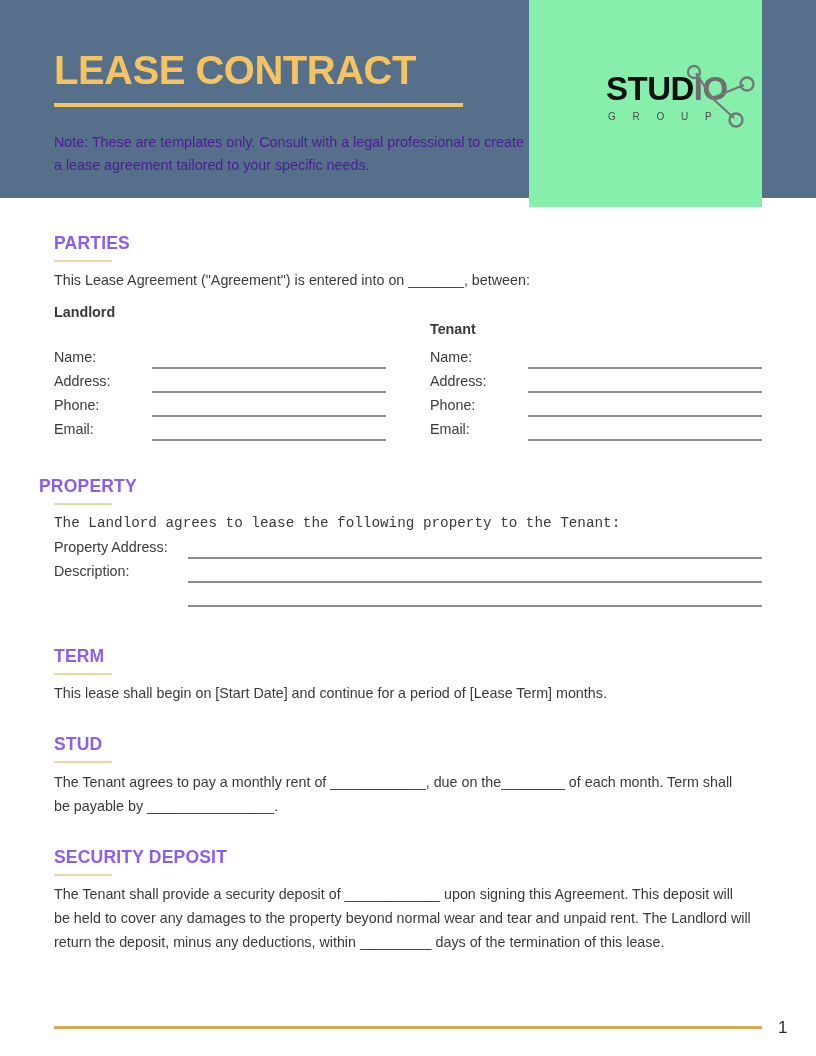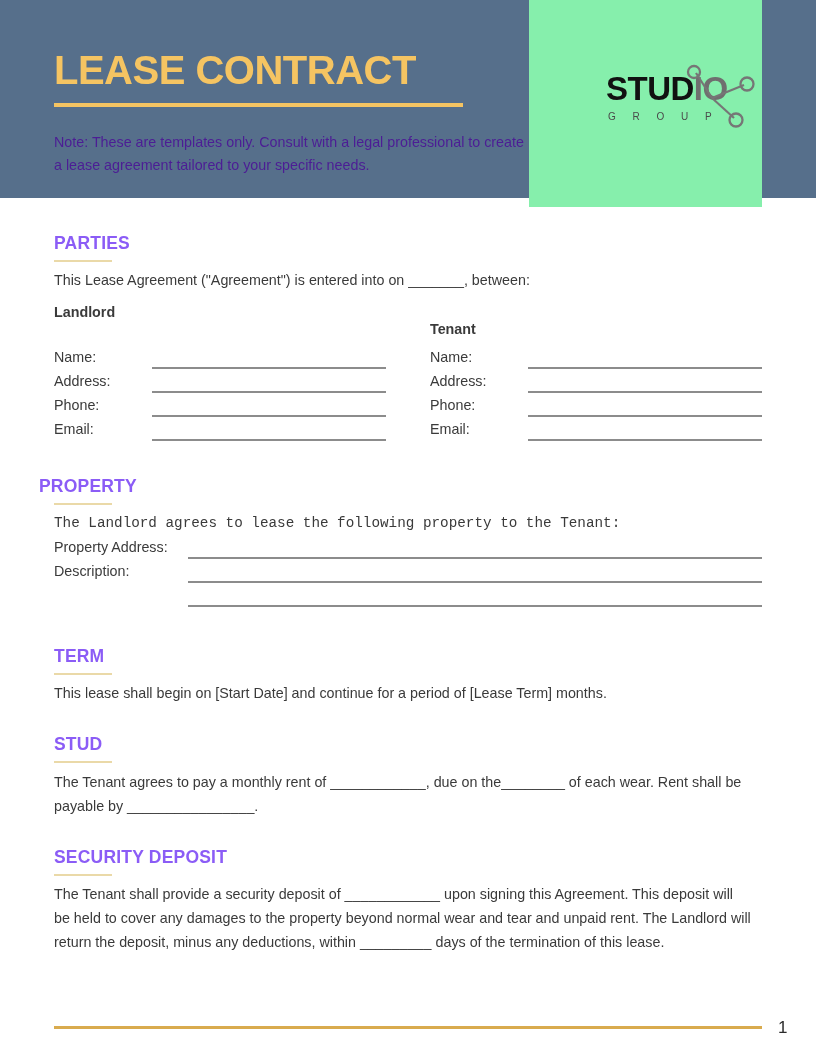--- a/index.html
+++ b/index.html
@@ -221,21 +221,21 @@
   <div class="rule" style="left:188px; top:350px; width:574px;"></div>
   <div class="rule" style="left:188px; top:374px; width:574px;"></div>
   <div class="rule" style="left:188px; top:398px; width:574px;"></div>
 
   <div class="section-head" style="left:54px; top:439px;">TERM</div>
   <div class="head-rule" style="left:54px; top:466px; width:58px;"></div>
   <div class="para" style="left:54px; top:474px; width:720px;">This lease shall begin on [Start Date] and continue for a period of [Lease Term] months.</div>
 
   <div class="section-head" style="left:54px; top:527px;">STUD</div>
   <div class="head-rule" style="left:54px; top:554px; width:58px;"></div>
-  <div class="para" style="left:54px; top:563px; width:696px;">The Tenant agrees to pay a monthly rent of ____________, due on the________ of each wear. Rent shall be payable by ________________.</div>
+  <div class="para" style="left:54px; top:563px; width:696px;">The Tenant agrees to pay a monthly rent of ____________, due on the________ of each month. Term shall be payable by ________________.</div>
 
   <div class="section-head" style="left:54px; top:640px;">SECURITY DEPOSIT</div>
   <div class="head-rule" style="left:54px; top:667px; width:58px;"></div>
   <div class="para" style="left:54px; top:675px; width:698px;">The Tenant shall provide a security deposit of ____________ upon signing this Agreement. This deposit will be held to cover any damages to the property beyond normal wear and tear and unpaid rent. The Landlord will return the deposit, minus any deductions, within _________ days of the termination of this lease.</div>
 
 </div>
 
 <div class="footer-rule"></div>
 <div class="page-num">1</div>
 

